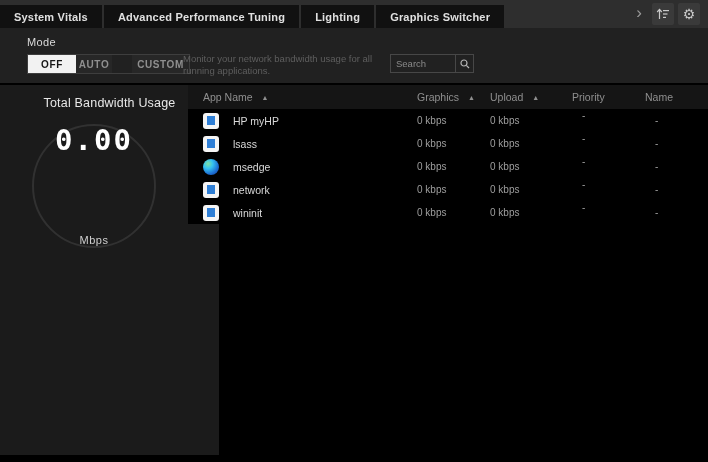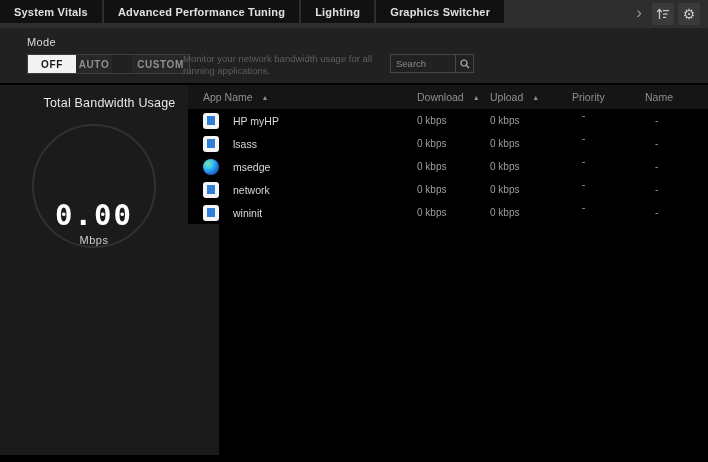--- a/index.html
+++ b/index.html
@@ -2,21 +2,21 @@
 <html><head>
 <meta charset="utf-8">
 <style>
   * { margin:0; padding:0; box-sizing:border-box; }
   html,body { width:708px; height:462px; background:#000; overflow:hidden; }
   body { font-family:"Liberation Sans", sans-serif; }
   .app { position:relative; width:708px; height:462px; background:#000; }
 
   
   .tabbar { position:absolute; left:0; top:0; width:708px; height:28px; background:#2e2e2e; display:flex; align-items:flex-end; }
-  .tabs-viewport { display:flex; align-items:flex-start; width:628px; height:28px; overflow:hidden; }
+  .tabs-viewport { display:flex; align-items:flex-end; width:628px; height:28px; overflow:hidden; }
   .tab { height:23px; background:#111111; color:#e0e0e0; font-size:11px; font-weight:bold;
          display:flex; align-items:center; padding:0 14px; margin-right:2px; white-space:nowrap; cursor:pointer; position:relative; letter-spacing:.2px; }
   .tab-chevron { width:22px; height:28px; color:#9a9a9a; font-size:17px; line-height:26px; text-align:center; cursor:pointer; }
   .iconbtn { width:22px; height:22px; margin:0 2px 3px 2px; background:#3a3a3a; border-radius:2px;
              display:flex; align-items:center; justify-content:center; cursor:pointer; color:#c9c9c9; }
   .iconbtn svg { display:block; }
   .gear { font-size:14px; line-height:1; }
 
   
   .modebar { position:absolute; left:0; top:28px; width:708px; height:56px; background:#212121; border-bottom:1px solid #000; }
@@ -32,21 +32,21 @@
                   font-size:9.5px; padding:0 5px; font-family:"Liberation Sans",sans-serif; }
   .search input::placeholder { color:#8a8a8a; }
   .search .search-btn { width:18px; height:17px; border-left:1px solid #474747; display:flex; align-items:center; justify-content:center; cursor:pointer; }
 
   
   .content { position:absolute; left:0; top:85px; width:708px; height:377px; background:#000; }
 
   .left-panel { position:absolute; left:0; top:0; width:219px; height:370px; background:#1b1b1b; }
   .panel-title { position:absolute; left:0; top:11px; width:100%; text-align:center; font-size:12.5px; color:#e8e8e8; letter-spacing:.2px; }
   .gauge-ring { position:absolute; left:32px; top:39px; width:124px; height:124px; border:2px solid #313131; border-radius:50%;
-                display:flex; flex-direction:column; align-items:center; justify-content:flex-end; }
+                display:flex; flex-direction:column; align-items:center; justify-content:space-between; }
   .gauge-value { font-family:"DejaVu Sans Mono", monospace; font-weight:bold; font-size:29px; color:#ffffff; letter-spacing:2px; line-height:1; }
   .gauge-unit { margin-top:4px; font-size:11px; color:#cfcfcf; letter-spacing:.5px; }
 
   .table { position:absolute; left:188px; top:0; width:520px; height:377px; }
   .trow { display:grid; grid-template-columns:229px 73px 82px 73px 1fr; align-items:center; }
   .thead { height:24px; background:#151515; color:#8f8f8f; font-size:10.5px; }
   .thead .cell { display:flex; align-items:center; gap:9px; cursor:pointer; }
   .thead .arrow { font-size:7px; color:#8f8f8f; }
   .cell.name { padding-left:15px; }
   .tbody .trow { height:23px; background:#000; }
@@ -130,21 +130,21 @@
       </div>
     </div>
 
     <div class="table">
       <div class="trow thead">
         <div class="cell name">
           <span>App Name</span>
           <span class="arrow">▲</span>
         </div>
         <div class="cell">
-          <span>Download</span>
+          <span>Graphics</span>
           <span class="arrow">▲</span>
         </div>
         <div class="cell">
           <span>Upload</span>
           <span class="arrow">▲</span>
         </div>
         <div class="cell">
           <span>Priority</span>
         </div>
         <div class="cell">

